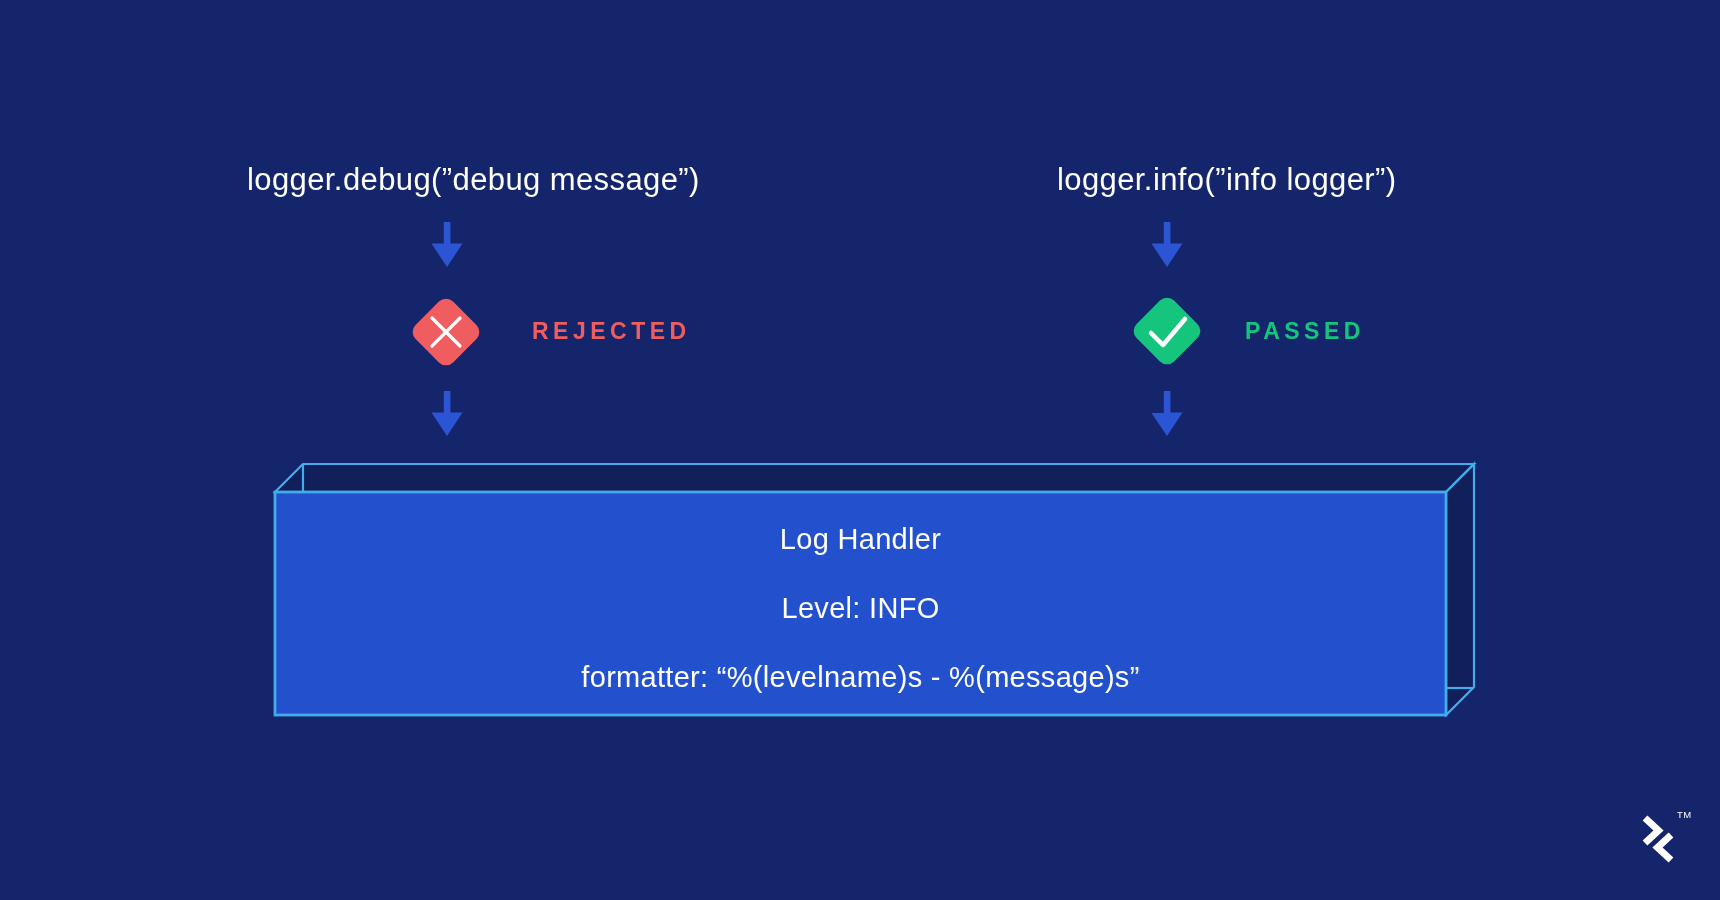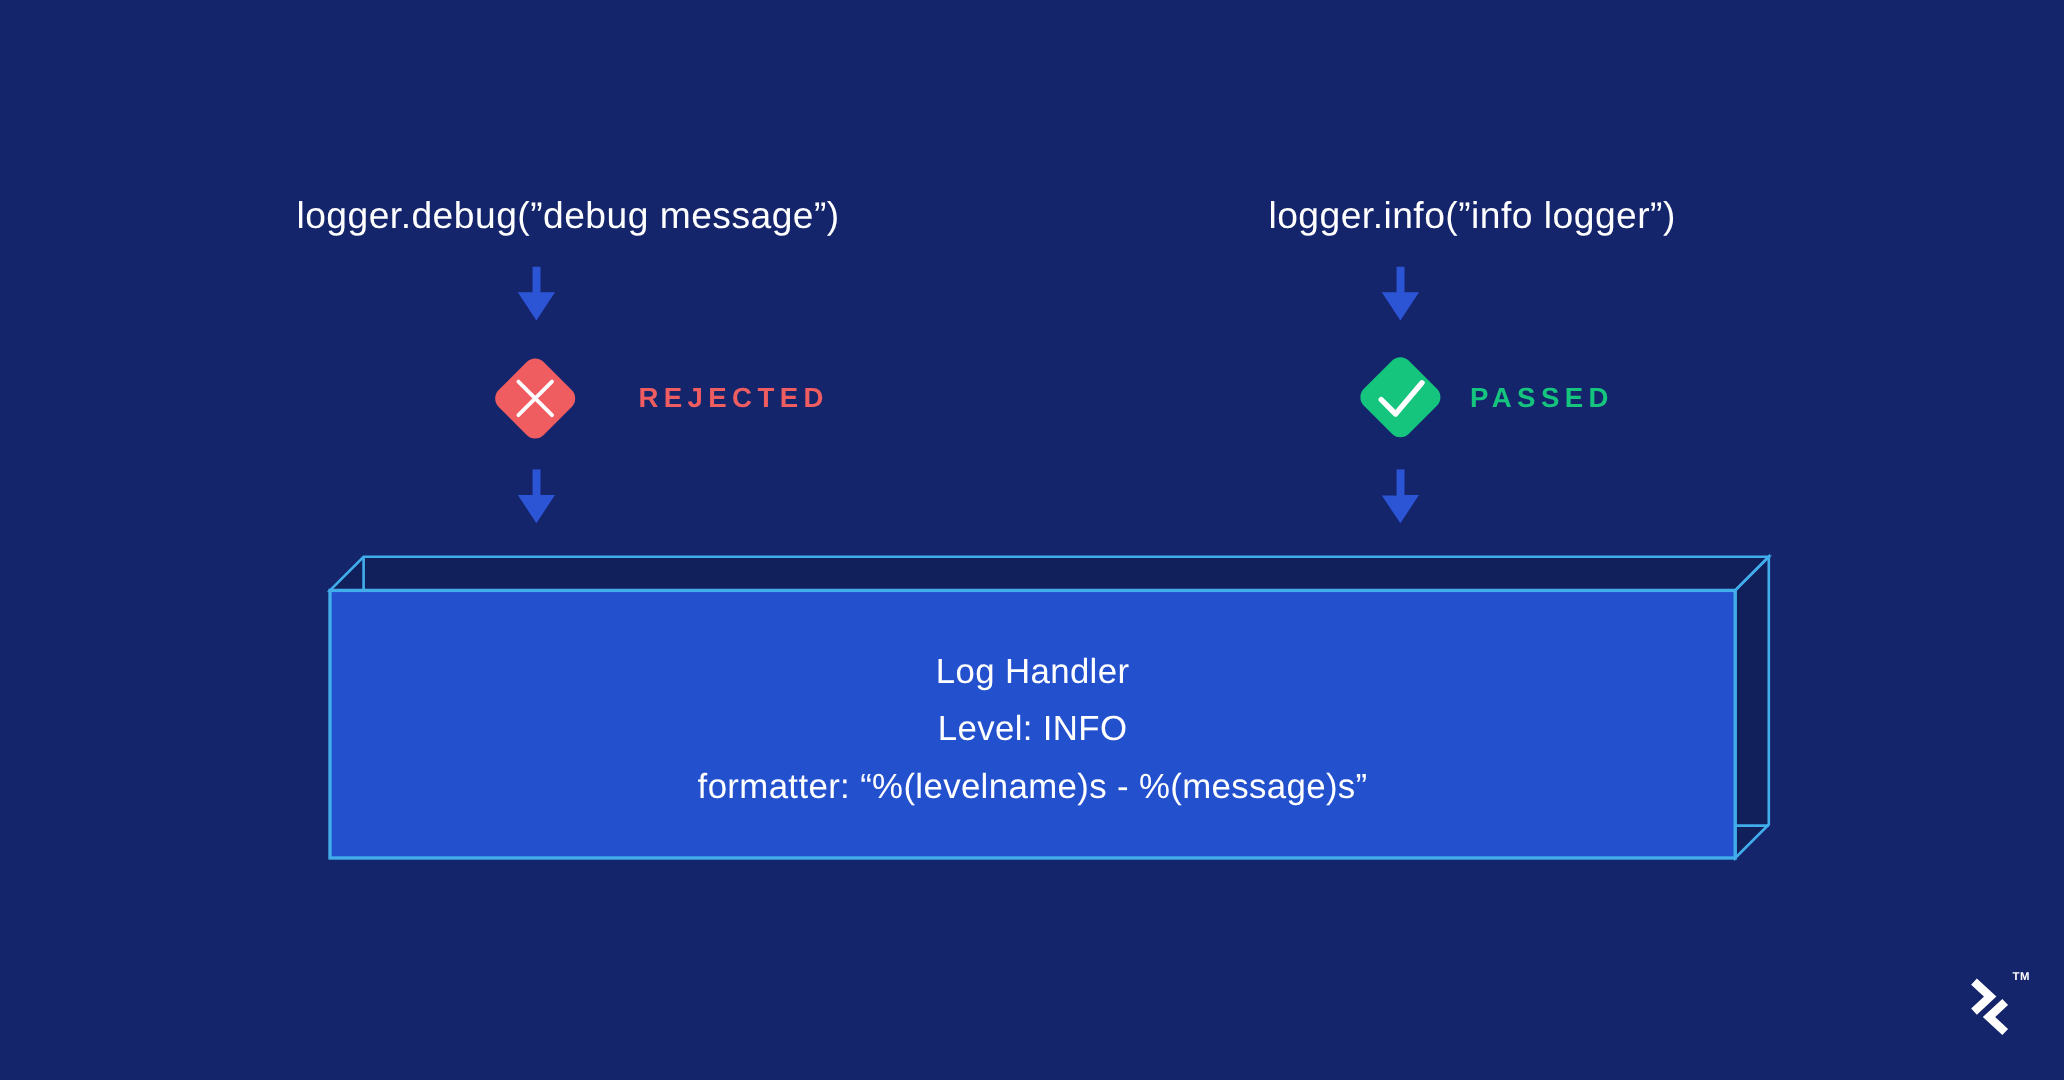--- a/index.html
+++ b/index.html
@@ -17,39 +17,39 @@
   .abs{position:absolute;}
   .code-text{
     font-size:31px; line-height:38px; font-weight:500;
     color:var(--text); letter-spacing:0.4px; white-space:nowrap;
   }
   .status-label{
     font-size:23px; font-weight:bold; letter-spacing:4.5px; white-space:nowrap;
     line-height:28px;
   }
   .status-label.rejected{color:var(--rejected);}
-  .status-label.passed{color:var(--passed);}
+  .status-label.passed{color:var(--passed);margin-left:20px;}
   .arrow-svg path{fill:var(--arrow);}
   .diamond-rect.red{fill:var(--rejected);}
   .diamond-rect.green{fill:var(--passed);}
   .diamond-icon{stroke:var(--text);fill:none;}
   .wire{stroke:var(--box-outline);stroke-width:2.2;fill:none;}
   .face{fill:rgba(0,0,0,0.16);}
   .front-face{fill:var(--box-fill);stroke:var(--box-outline);stroke-width:2.8;}
   .box-text{
     display:flex;flex-direction:column;align-items:center;justify-content:center;
     padding-top:8px;
   }
   .box-line{
     color:var(--text); font-size:29px; line-height:48px; font-weight:500;
     letter-spacing:0.3px; white-space:nowrap; text-align:center;
   }
   .logo-chevron{stroke:var(--text);stroke-width:7;fill:none;}
   .tm{
-    color:var(--text); font-size:9.5px; font-weight:bold; letter-spacing:0.5px;
+    color:var(--text); font-size:9.5px; font-weight:normal; letter-spacing:0.5px;
     line-height:10px;
   }
 </style>
 </head>
 <body>
 
 <div class="canvas">
 
   <div class="abs code-text" style="left:247px;top:161px;">logger.debug(”debug message”)</div>
   <div class="abs code-text" style="left:1057px;top:161px;">logger.info(”info logger”)</div>
@@ -90,21 +90,21 @@
     <path class="wire face" d="M275 492 L303 464 L1474 464 L1446 492 Z"></path>
 
     <path class="wire face" d="M1446 492 L1474 464 L1474 687 L1446 715 Z"></path>
 
     <line class="wire" x1="303" y1="464" x2="303" y2="492"></line>
     <line class="wire" x1="1446" y1="688" x2="1474" y2="688"></line>
 
     <rect class="front-face" x="275" y="492" width="1171" height="223"></rect>
   </svg>
 
-  <div class="abs box-text" style="left:275px;top:492px;width:1171px;height:223px;">
+  <div class="abs box-text" style="left:275px;top:492px;width:1171px;height:223px;gap:21px;">
     <div class="box-line">Log Handler</div>
     <div class="box-line">Level: INFO</div>
     <div class="box-line">formatter: “%(levelname)s - %(message)s”</div>
   </div>
 
   <svg class="abs" style="left:1641px;top:814px;" width="34" height="50" viewBox="0 0 34 50">
     <polyline class="logo-chevron" points="4,4 17.5,16.5 4,29"></polyline>
     <polyline class="logo-chevron" points="30,21 16.5,33.5 30,46"></polyline>
   </svg>
   <div class="abs tm" style="left:1677px;top:810px;">TM</div>

